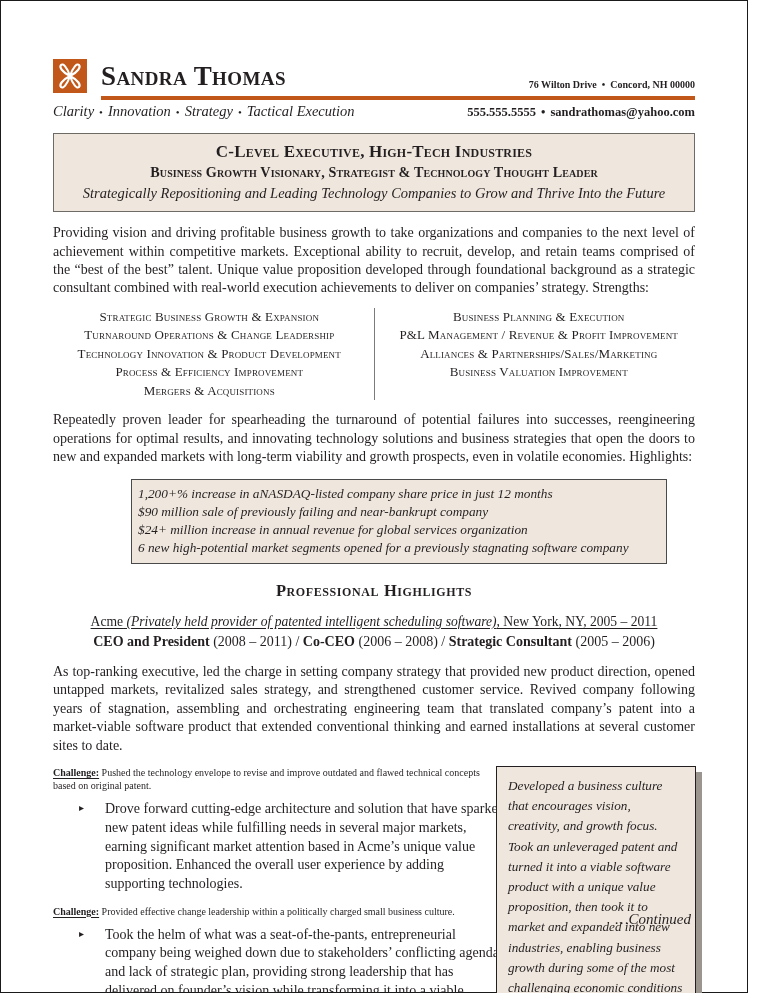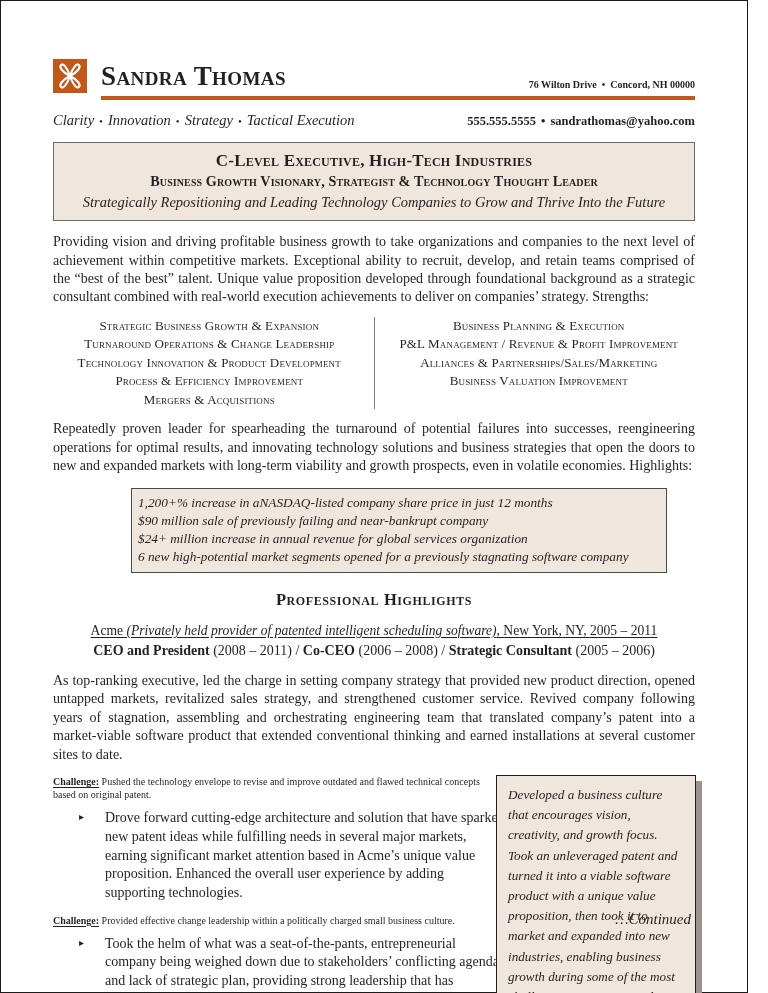--- a/index.html
+++ b/index.html
@@ -66,21 +66,21 @@
   .orange-rule {
     height: 3.5px;
     background: #c2571a;
     margin: 1px 0 0 48px;
   }
 
   .tagline-row {
     display: flex;
     align-items: baseline;
     justify-content: space-between;
-    margin-top: 12px;
+    margin-top: 3px;
   }
   .tagline {
     font-style: italic;
     font-size: 14.5px;
     white-space: nowrap;
   }
   .tagline .dot { font-style: normal; padding: 0 5px; font-size: 11px; }
   .contact-line {
     font-size: 12.5px;
     font-weight: bold;

